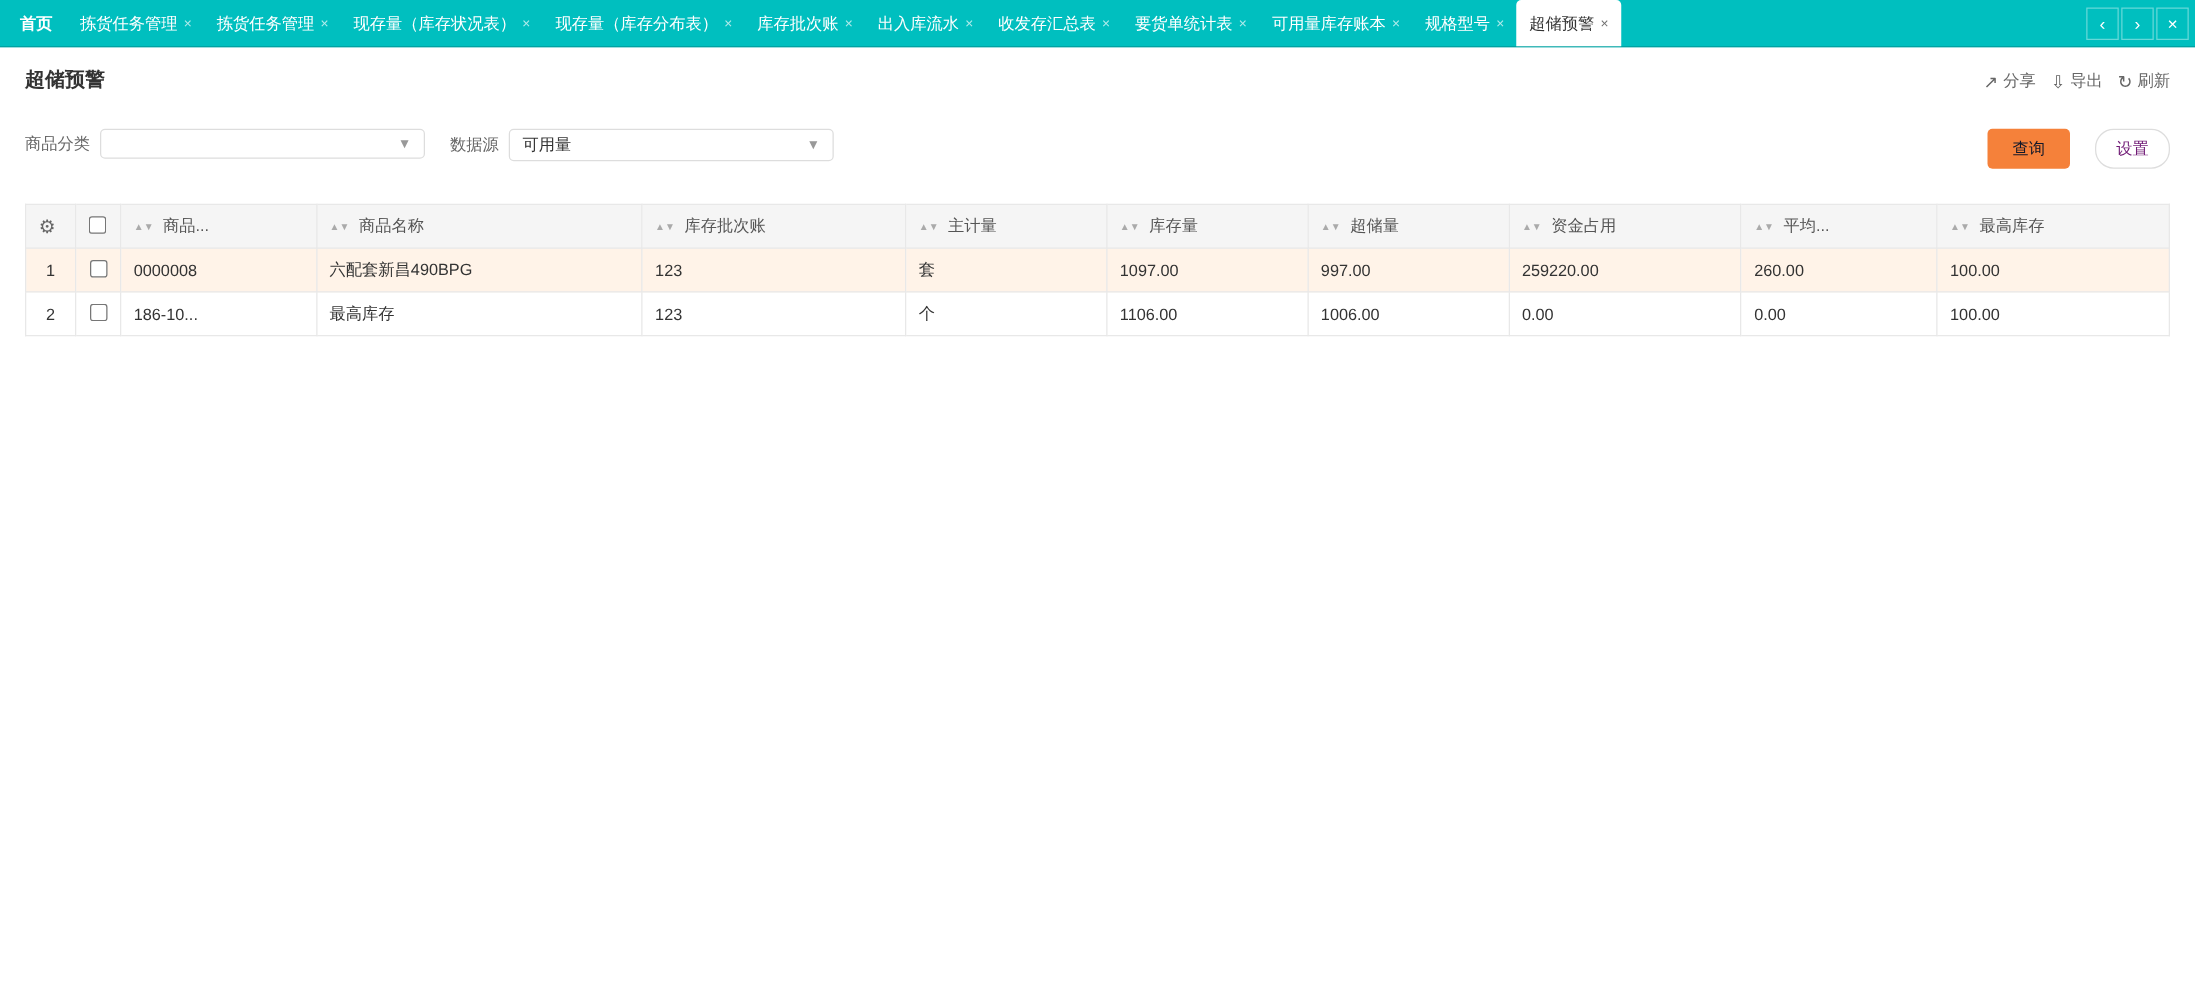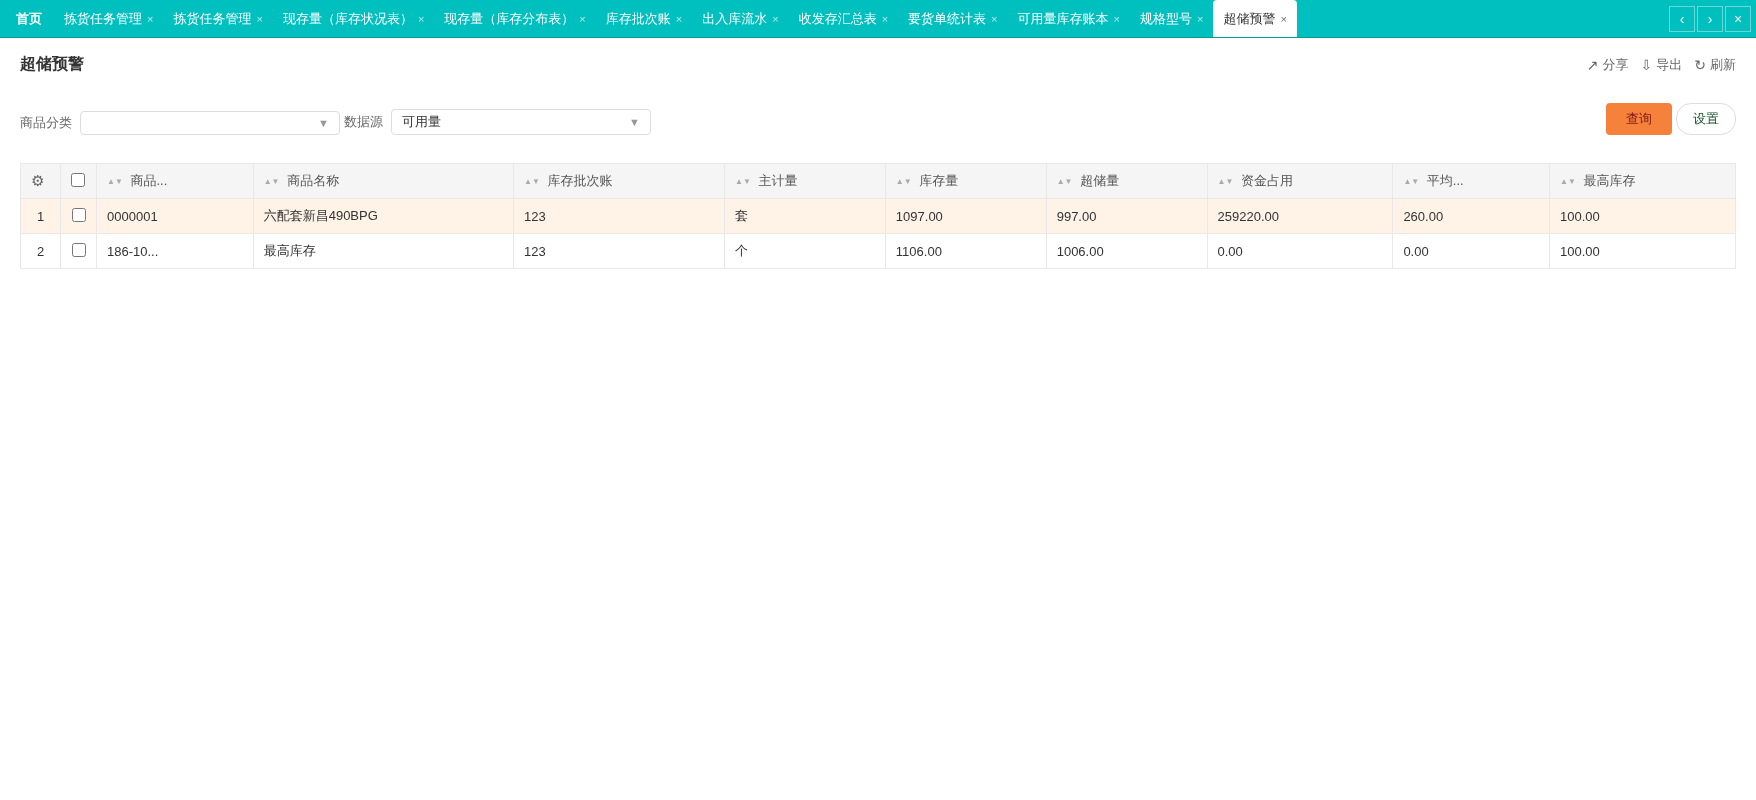--- a/index.html
+++ b/index.html
@@ -90,22 +90,22 @@
       color: #666;
       cursor: pointer;
       font-size: 13px;
       background: none;
       border: none;
     }
 
     
     .filter-row {
       display: flex;
-      align-items: flex-end;
-      gap: 4px;
+      align-items: flex-start;
+      gap: 20px;
       margin-bottom: 16px;
       padding: 12px 0;
     }
     .filter-item {
       display: flex;
       align-items: center;
       gap: 8px;
     }
     .filter-label {
       color: #666;
@@ -133,31 +133,31 @@
       border-radius: 4px;
       padding: 3px 10px;
       min-width: 260px;
       cursor: pointer;
       background: #fff;
       justify-content: space-between;
     }
     .datasource-value { color: #333; font-size: 13px; }
     .btn-query {
       background: #f5813a;
-      color: #7f1d1d;
+      color: #0f172a;
       border: none;
       border-radius: 4px;
       padding: 7px 20px;
       cursor: pointer;
       font-size: 13px;
       margin-left: auto;
     }
     .btn-settings {
       background: #fff;
-      color: #14532d;
+      color: #701a75;
       border: 1px solid #ddd;
       border-radius: 15px;
       padding: 6px 16px;
       cursor: pointer;
       font-size: 13px;
     }
 
     
     .data-table {
       width: 100%;
@@ -362,21 +362,21 @@
           <span>最高库存</span>
         </th>
       </tr>
     </thead>
     <tbody id="table-body">
     <tr class="row-highlighted">
     <td class="row-num">1</td>
     <td class="col-checkbox">
       <input type="checkbox" style="">
     </td>
-    <td>0000001</td>
+    <td>0000008</td>
     <td>六配套新昌490BPG</td>
     <td>123</td>
     <td>套</td>
     <td>1097.00</td>
     <td>997.00</td>
     <td>259220.00</td>
     <td>260.00</td>
     <td>100.00</td>
   </tr>
         <tr class="row-normal">

